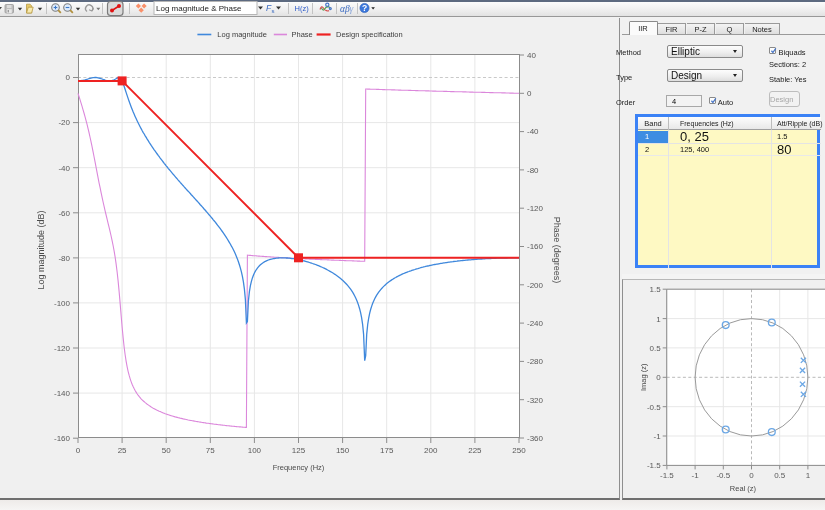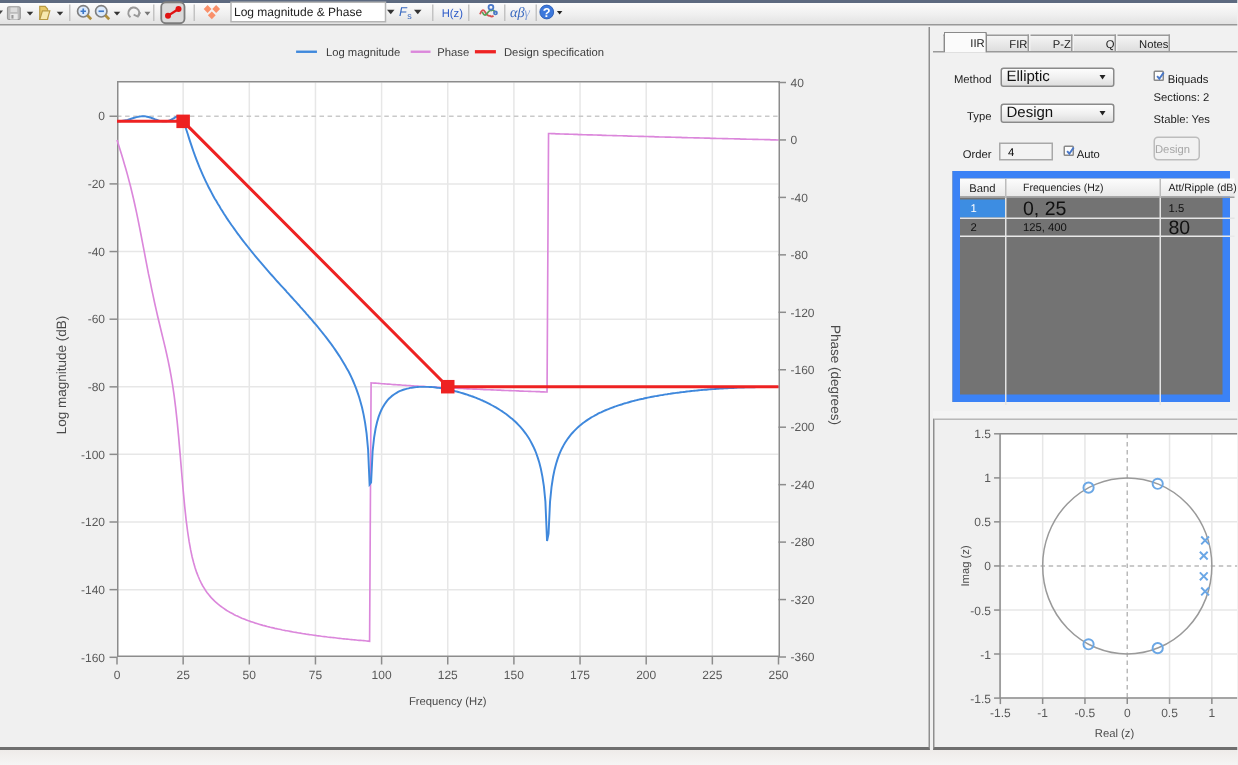--- a/index.html
+++ b/index.html
@@ -3,25 +3,25 @@
 *{margin:0;padding:0;box-sizing:border-box}
 html,body{width:825px;height:510px;overflow:hidden;background:#f1f1f1;font-family:"Liberation Sans",sans-serif}
 #root{position:relative;width:683px;height:510px}
 .abs{position:absolute}
 #topline{left:0;top:0;width:825px;height:2px;background:#5d6a80}
 #toolbar{left:0;top:2px;width:825px;height:15px;background:linear-gradient(#fcfcfc,#eeeeee 60%,#e2e2e2);border-bottom:1px solid #989898}
 .tsep{position:absolute;top:3px;width:1px;height:11px;background:#c3c3c3}
 #leftpanel{left:0;top:18px;width:620px;height:482px;background:#f0f0f0;border-right:1.5px solid #8f8f8f;border-bottom:2px solid #6f6f6f}
 #rbot{left:622px;top:279px;width:203px;height:221px;background:#f0f0f0;border-left:1.5px solid #8f8f8f;border-top:1px solid #b8b8b8;border-bottom:2px solid #6f6f6f}
 #plots{position:absolute;left:0;top:0}
-.tab{position:absolute;top:22.5px;height:11.5px;border-top:1px solid #9a9a9a;border-right:1px solid #9a9a9a;background:linear-gradient(#f4f4f4,#dedede);font-size:7.5px;color:#222;text-align:right;line-height:11px;white-space:nowrap}
+.tab{position:absolute;top:22.5px;height:11.5px;border-top:1px solid #9a9a9a;border-right:1px solid #9a9a9a;background:linear-gradient(#f4f4f4,#dedede);font-size:7.5px;color:#222;text-align:center;line-height:11px;white-space:nowrap}
 .tab.sel{top:20.5px;height:14px;background:#fbfbfb;border:1px solid #8a8a8a;border-bottom:none;line-height:14px;z-index:3;border-radius:1.5px 1.5px 0 0}
 #tabline{position:absolute;left:622px;top:34px;width:203px;height:1px;background:#9a9a9a;z-index:2}
 .lbl{position:absolute;font-size:7.5px;color:#1a1a1a;white-space:nowrap}
-.rlbl{position:absolute;font-size:7.5px;color:#1a1a1a;text-align:right;white-space:nowrap}
+.rlbl{position:absolute;font-size:7.5px;color:#1a1a1a;text-align:left;white-space:nowrap}
 .combo{position:absolute;width:76px;height:13px;border:1px solid #8a8a8a;border-radius:2px;background:linear-gradient(#fdfdfd,#efefef 55%,#dedede);font-size:10px;color:#111;line-height:12px;padding-left:3.5px;white-space:nowrap}
 .combo:after{content:"";position:absolute;right:5px;top:4.5px;border-left:2.8px solid transparent;border-right:2.8px solid transparent;border-top:3.5px solid #222}
 .chk{position:absolute;width:7px;height:7px;border:1px solid #8a8a8a;border-radius:1px;background:#fdfdfd}
 .chk svg{position:absolute;left:0px;top:0px}
 </style></head><body>
 <div id="root">
 <div class="abs" style="left:0;top:500px;width:825px;height:10px;background:linear-gradient(#eeebe9,#f6f5f4)"></div>
     <div class="abs" style="left:622px;top:274px;width:203px;height:5px;background:#f4f4f4"></div>
     <div class="abs" id="leftpanel"></div>
     <div class="abs" id="rbot"></div>
@@ -275,21 +275,21 @@
 <div class="chk" style="left:769px;top:47px">
       <svg width="7" height="7" viewBox="0 0 7 7" style="position:absolute;left:-0.5px;top:-1px">
         <path d="M1.4 3.8 l1.5 1.7 2.9 -4.2" stroke="#4a78c8" stroke-width="1.3" fill="none"></path>
       </svg>
     </div>
     <div class="lbl" style="left:778.5px;top:48px">Biquads</div>
 <div class="lbl" style="left:769px;top:60px">Sections: 2</div>
 <div class="lbl" style="left:769px;top:75px">Stable: Yes</div>
 <div class="abs" style="left:769px;top:90.5px;width:31px;height:16px;border:1px solid #bdbdbd;border-radius:3px;background:#f2f2f2;font-size:7.5px;color:#a6a6a6;text-align:left;line-height:15px">Design</div>
 
-<div class="abs" style="left:635px;top:114px;width:185px;height:154px;background:#737373;border:5px solid #3b82f6">
+<div class="abs" style="left:635px;top:114px;width:185px;height:154px;background:#fef9c3;border:3px solid #3b82f6">
 <div class="abs" style="left:0;top:0;width:183px;height:13px;background:linear-gradient(#fdfdfd,#e8e8e8);border-bottom:1px solid #9f9f9f"></div>
 <div class="abs" style="left:29.5px;top:0;width:1px;height:13px;background:#bcbcbc"></div>
 <div class="abs" style="left:132.8px;top:0;width:1px;height:13px;background:#bcbcbc"></div>
 <div class="abs" style="left:0;top:0;width:30px;height:13px;font-size:7.5px;color:#222;text-align:center;line-height:13px">Band</div>
 <div class="abs" style="left:42px;top:0;font-size:7px;color:#222;line-height:13.5px;white-space:nowrap">Frequencies (Hz)</div>
 <div class="abs" style="left:139px;top:0;font-size:7px;color:#222;line-height:13.5px;white-space:nowrap">Att/Ripple (dB)</div>
 <div class="abs" style="left:0;top:14px;width:30px;height:11.5px;background:#3d8de2;color:#fff;font-size:7.5px;line-height:11px;padding-left:7px">1</div>
 <div class="abs" style="left:42px;top:14px;font-size:13px;color:#111;line-height:11px;white-space:nowrap">0, 25</div>
 <div class="abs" style="left:139px;top:14px;font-size:7.5px;color:#111;line-height:11px">1.5</div>
 <div class="abs" style="left:0;top:25.5px;width:183px;height:1px;background:#e4e4e4"></div>

